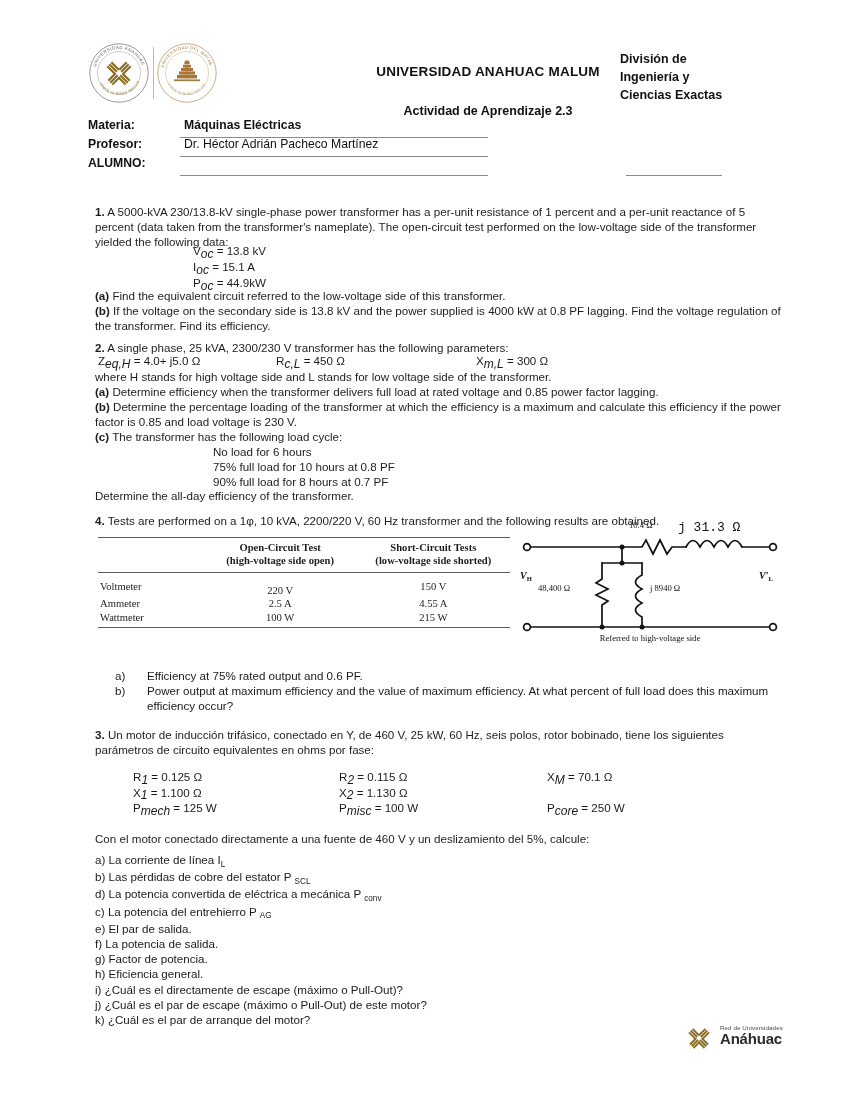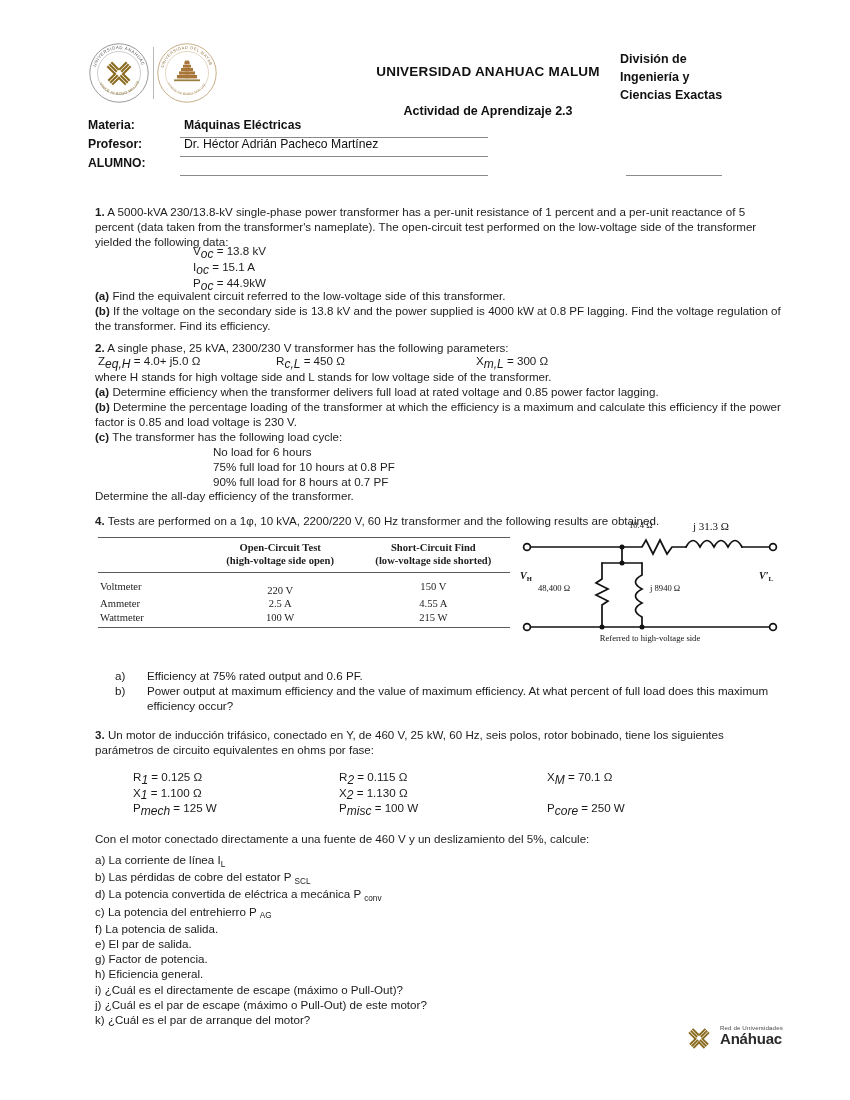--- a/index.html
+++ b/index.html
@@ -426,21 +426,21 @@
 
   <table class="oc-table">
     <thead>
       <tr>
         <th class="blank" style="width:104px"></th>
         <th style="width:154px">
           <div>Open-Circuit Test</div>
           <div>(high-voltage side open)</div>
         </th>
         <th style="width:154px">
-          <div>Short-Circuit Find</div>
+          <div>Short-Circuit Tests</div>
           <div>(low-voltage side shorted)</div>
         </th>
       </tr>
     </thead>
     <tbody>
       <tr>
         <td class="rowlbl" style="padding-top:4px">Voltmeter</td>
         <td style="padding-top:12px">220 V</td>
         <td style="padding-top:4px">150 V</td>
       </tr>
@@ -491,21 +491,21 @@
       </g>
 
       <g fill="#111">
         <circle cx="106" cy="24" r="2.5"></circle>
         <circle cx="106" cy="40" r="2.5"></circle>
         <circle cx="86" cy="104" r="2.5"></circle>
         <circle cx="126" cy="104" r="2.5"></circle>
       </g>
     </svg>
     <div style="position:absolute;left:113px;top:-3px;font-size:8.6px;color:#111;font-family:'Liberation Serif',serif;">10.4 Ω</div>
-    <div style="position:absolute;left:177px;top:-3px;font-size:11px;color:#111;font-family:Liberation Serif, serif;">j 31.3 Ω</div>
+    <div style="position:absolute;left:162px;top:-3px;font-size:13px;color:#111;font-family:Liberation Mono, monospace;">j 31.3 Ω</div>
     <div style="position:absolute;left:22px;top:60px;font-size:8.6px;color:#111;font-family:'Liberation Serif',serif;">48,400 Ω</div>
     <div style="position:absolute;left:134px;top:60px;font-size:8.6px;color:#111;font-family:'Liberation Serif',serif;">j 8940 Ω</div>
     <div style="position:absolute;left:4px;top:47px;font-size:10px;font-style:italic;font-weight:bold;color:#111;font-family:'Liberation Serif',serif;">V<span style="font-size:6.6px;font-style:normal;position:relative;top:2px;">H</span></div>
     <div style="position:absolute;left:243px;top:47px;font-size:10px;font-style:italic;font-weight:bold;color:#111;font-family:'Liberation Serif',serif;">V′<span style="font-size:6.6px;font-style:normal;position:relative;top:2px;">L</span></div>
     <div style="position:absolute;left:0;top:110px;width:268px;text-align:center;font-size:8.6px;color:#111;font-family:'Liberation Serif',serif;">Referred to high-voltage side</div>
   </div>
 
   <div class="ablist">
     <div class="row">
       <span class="marker">a)</span>
@@ -539,22 +539,22 @@
     </div>
   </div>
 
   <div class="para" style="left:95px; top:831px; width:690px;">Con el motor conectado directamente a una fuente de 460 V y un deslizamiento del 5%, calcule:</div>
 
   <div class="p3-items">
     <div><span>a)</span><span> La corriente de línea I</span><span class="smallcap-sub">L</span></div>
     <div><span>b)</span><span> Las pérdidas de cobre del estator P </span><span class="smallcap-sub">SCL</span></div>
     <div><span>d)</span><span> La potencia convertida de eléctrica a mecánica P </span><span class="smallcap-sub">conv</span></div>
     <div><span>c)</span><span> La potencia del entrehierro P </span><span class="smallcap-sub">AG</span></div>
+    <div><span>e)</span><span> El par de salida.</span></div>
     <div><span>f)</span><span> La potencia de salida.</span></div>
-    <div><span>e)</span><span> El par de salida.</span></div>
     <div><span>g)</span><span> Factor de potencia.</span></div>
     <div><span>h)</span><span> Eficiencia general.</span></div>
     <div><span>i)</span><span> ¿Cuál es el directamente de escape (máximo o Pull-Out)?</span></div>
     <div><span>j)</span><span> ¿Cuál es el par de escape (máximo o Pull-Out) de este motor?</span></div>
     <div><span>k)</span><span> ¿Cuál es el par de arranque del motor?</span></div>
   </div>
 
   <div class="footer-logo">
     <svg class="fl-mark" viewBox="0 0 30 30" width="30" height="30" aria-hidden="true">
       <g transform="translate(15,15)" fill="#8a6a1f">

